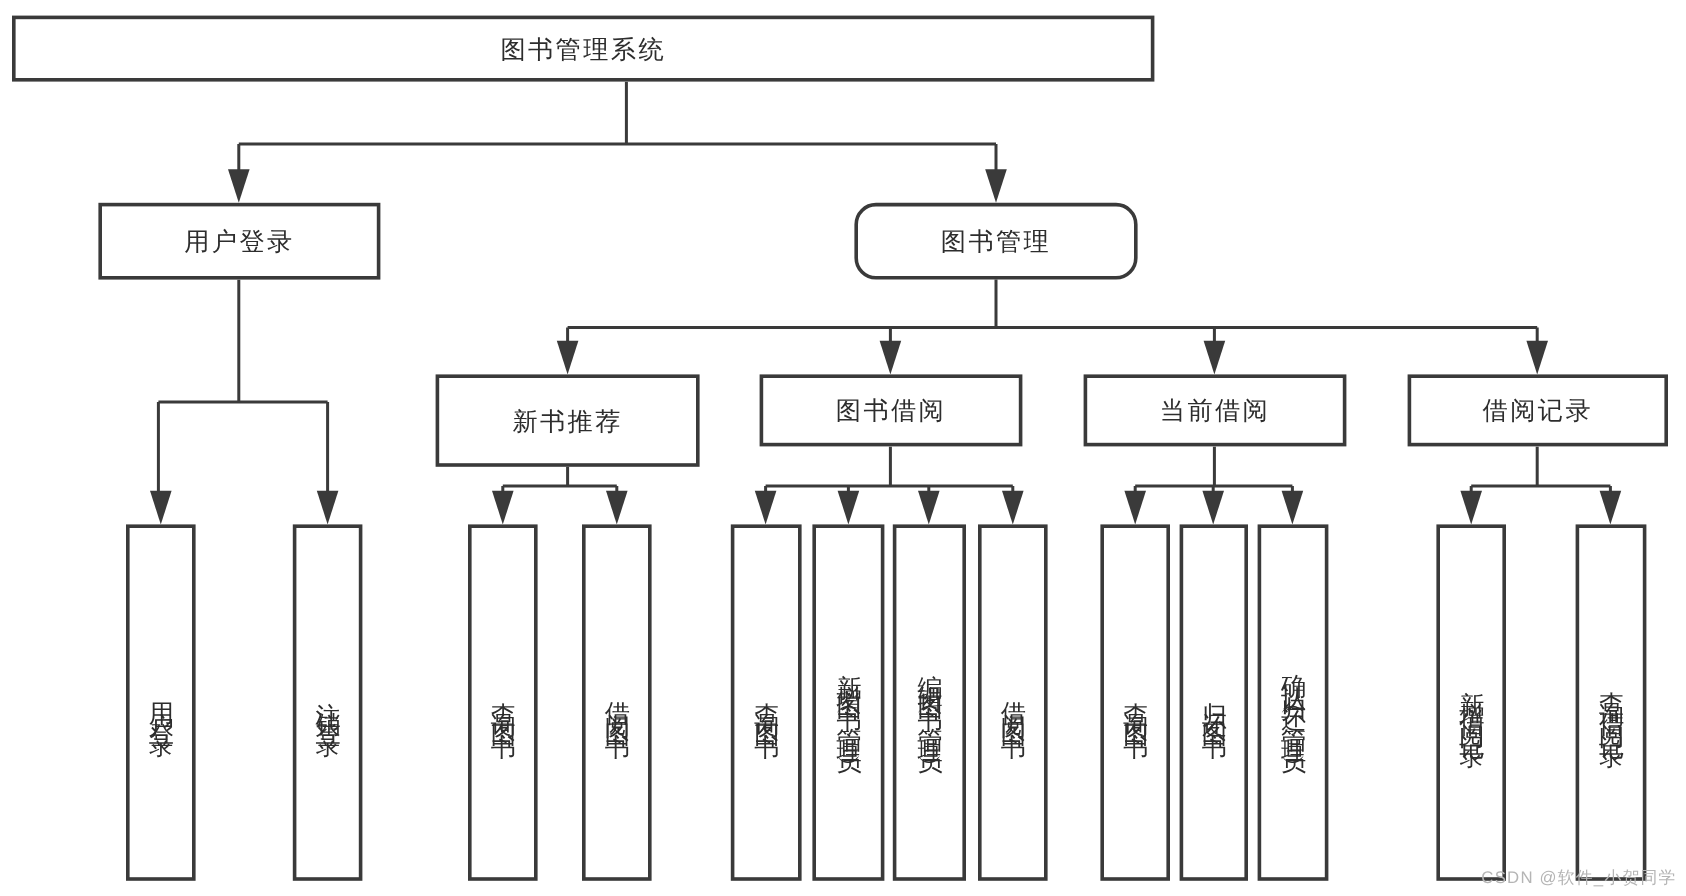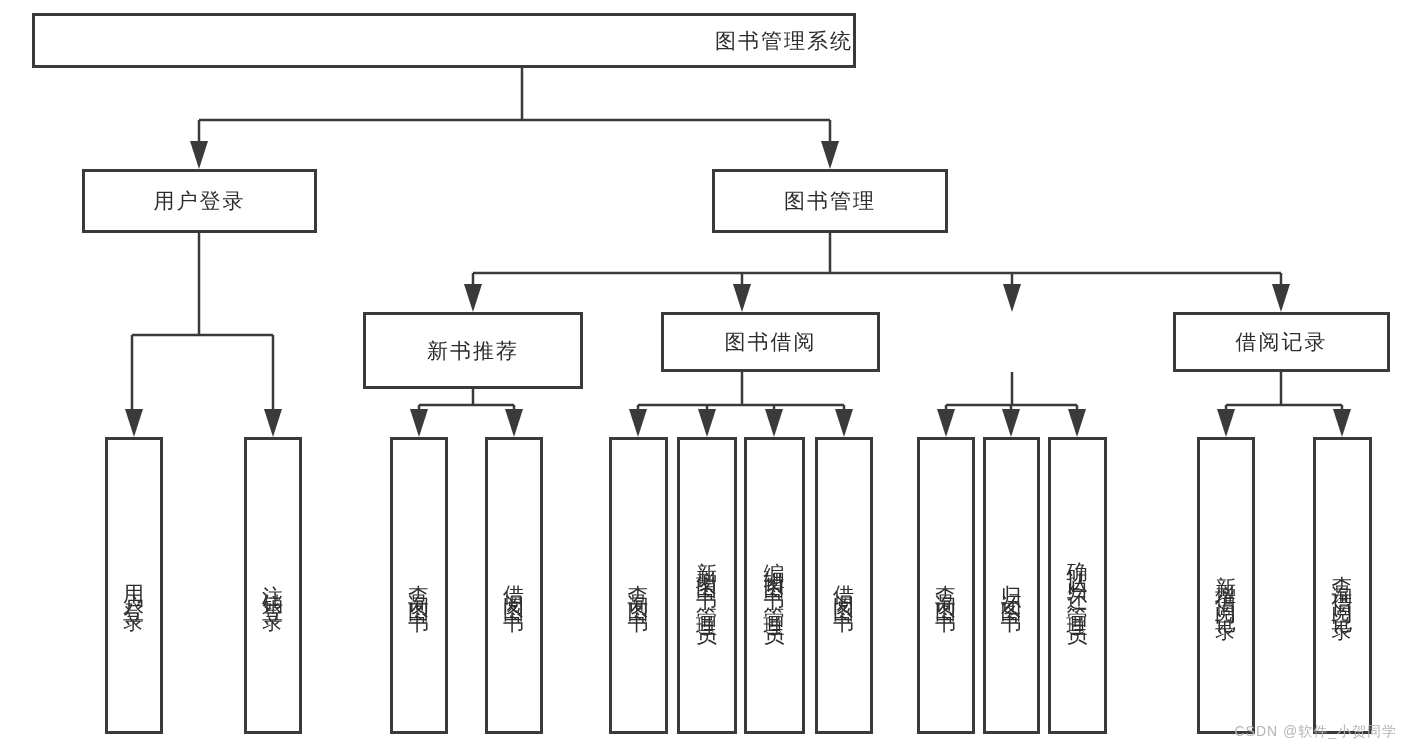--- a/index.html
+++ b/index.html
@@ -29,25 +29,25 @@
   .hbox { font-size: 21px; letter-spacing: 2px; white-space: nowrap; }
   .vbox span {
     writing-mode: vertical-rl;
     text-orientation: mixed;
     font-size: 21px;
     line-height: 1;
     letter-spacing: 9px;
     white-space: nowrap;
   }
   
-  .n-root   { left: 32px;   top: 13px;  width: 824px; height: 55px; justify-content: flex-end; }
+  .n-root   { left: 10px;   top: 13px;  width: 952px; height: 55px; }
   .n-ul     { left: 82px;   top: 169px; width: 235px;  height: 64px; }
-  .n-bm     { left: 712px;  top: 169px; width: 236px;  height: 64px; }
+  .n-bm     { left: 712px;  top: 169px; width: 236px;  height: 64px; border-radius: 18px; }
   .n-nr     { left: 363px;  top: 312px; width: 220px;  height: 77px; }
-  .n-bb     { left: 633px;  top: 312px; width: 219px;  height: 60px; margin-left: 28px; }
+  .n-bb     { left: 633px;  top: 312px; width: 219px;  height: 60px; }
   .n-cb     { left: 903px;  top: 312px; width: 219px;  height: 60px; }
   .n-br     { left: 1173px; top: 312px; width: 217px;  height: 60px; }
   .leaf     { top: 437px; height: 297px; }
   .l-ul1 { left: 105px;  width: 58px; }
   .l-ul2 { left: 244px;  width: 58px; }
   .l-nr1 { left: 390px;  width: 58px; }
   .l-nr2 { left: 485px;  width: 58px; }
   .l-bb1 { left: 609px;  width: 59px; }
   .l-bb2 { left: 677px;  width: 60px; }
   .l-bb3 { left: 744px;  width: 61px; }
@@ -115,20 +115,23 @@
   <div class="box hbox n-bm">
     <span>图书管理</span>
   </div>
 
   <div class="box hbox n-nr">
     <span>新书推荐</span>
   </div>
   <div class="box hbox n-bb">
     <span>图书借阅</span>
   </div>
+  <div class="box hbox n-cb">
+    <span>当前借阅</span>
+  </div>
   <div class="box hbox n-br">
     <span>借阅记录</span>
   </div>
 
   <div class="box vbox leaf l-ul1">
     <span>用户登录</span>
   </div>
   <div class="box vbox leaf l-ul2">
     <span>注销登录</span>
   </div>

